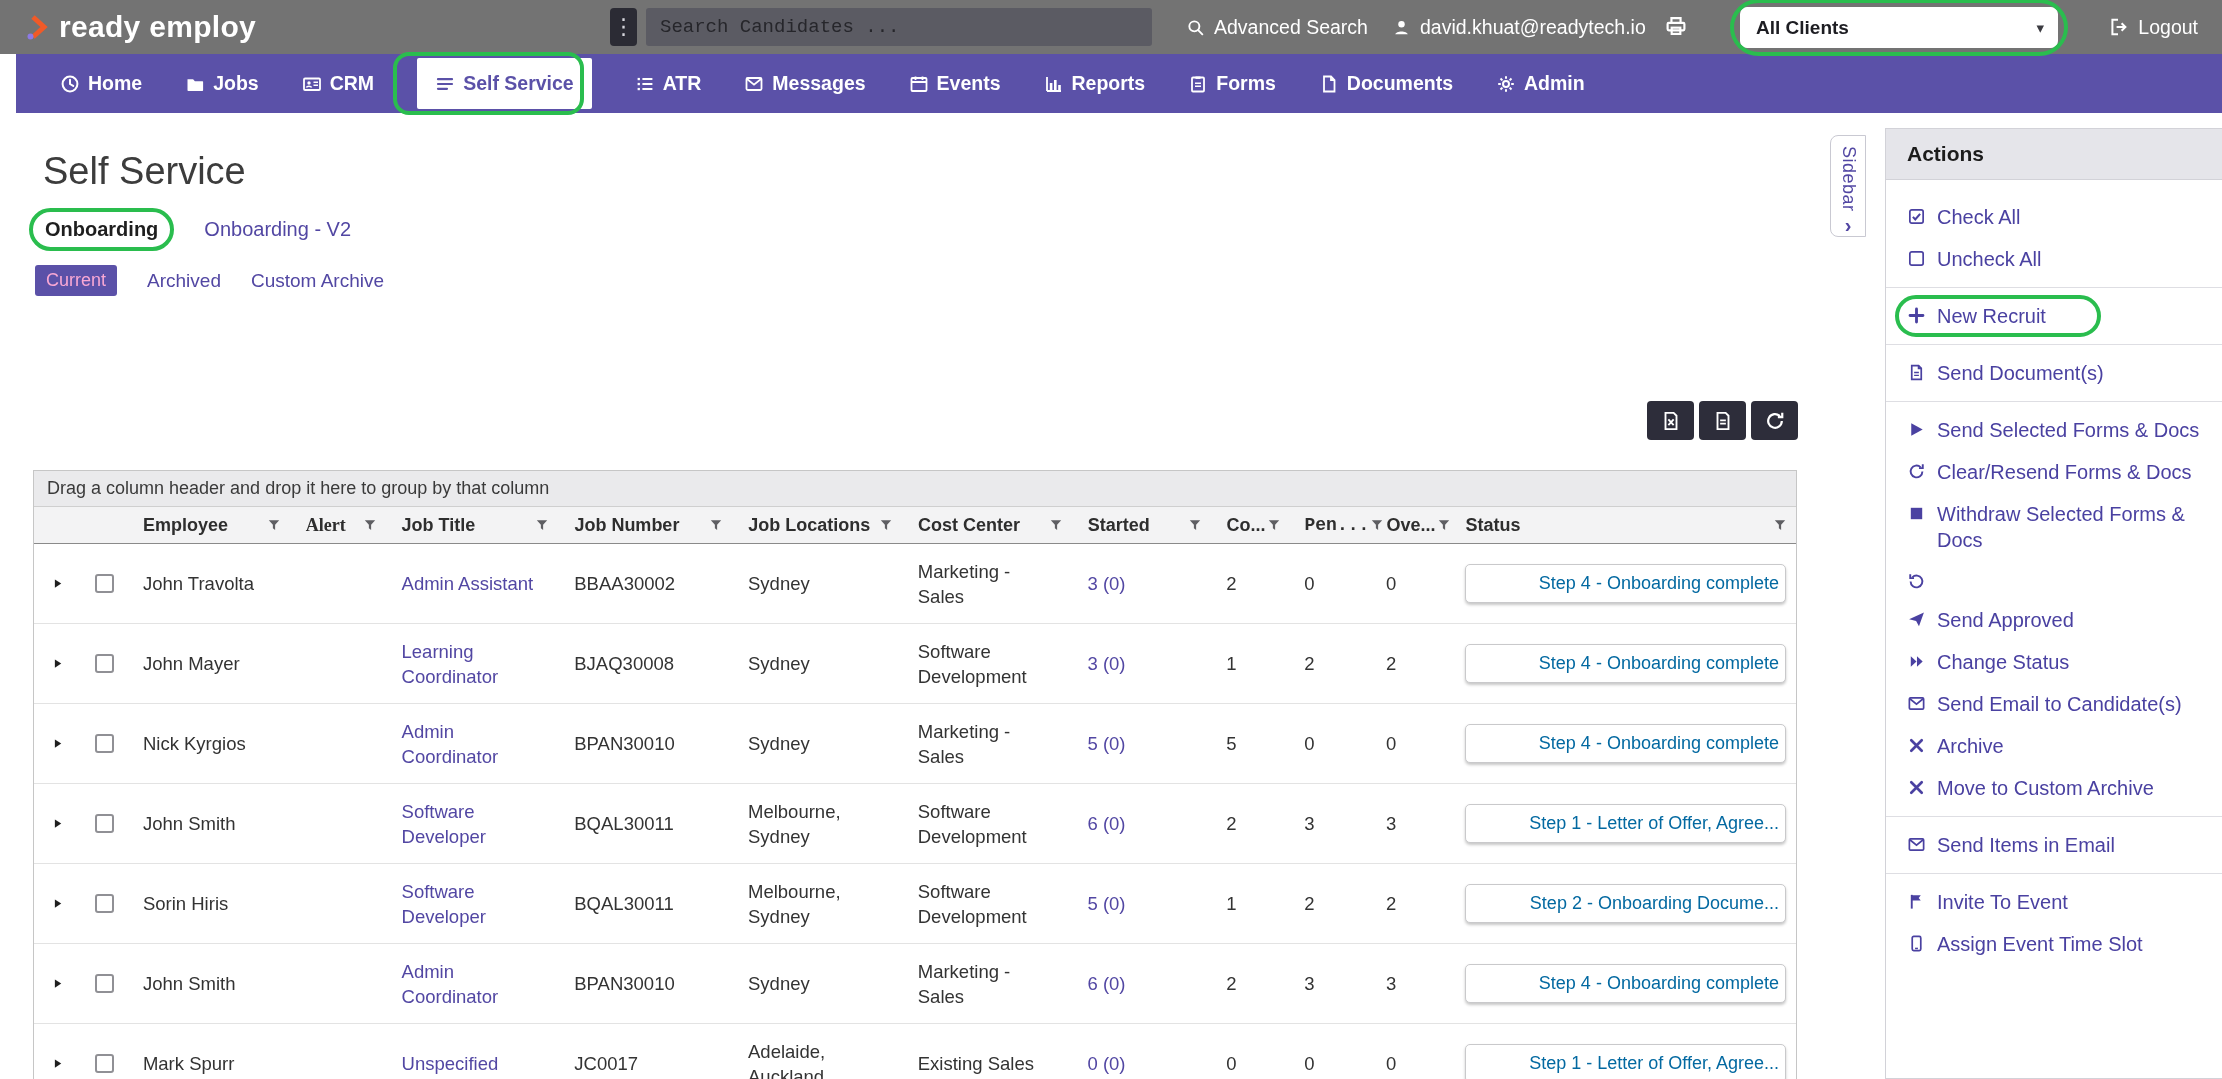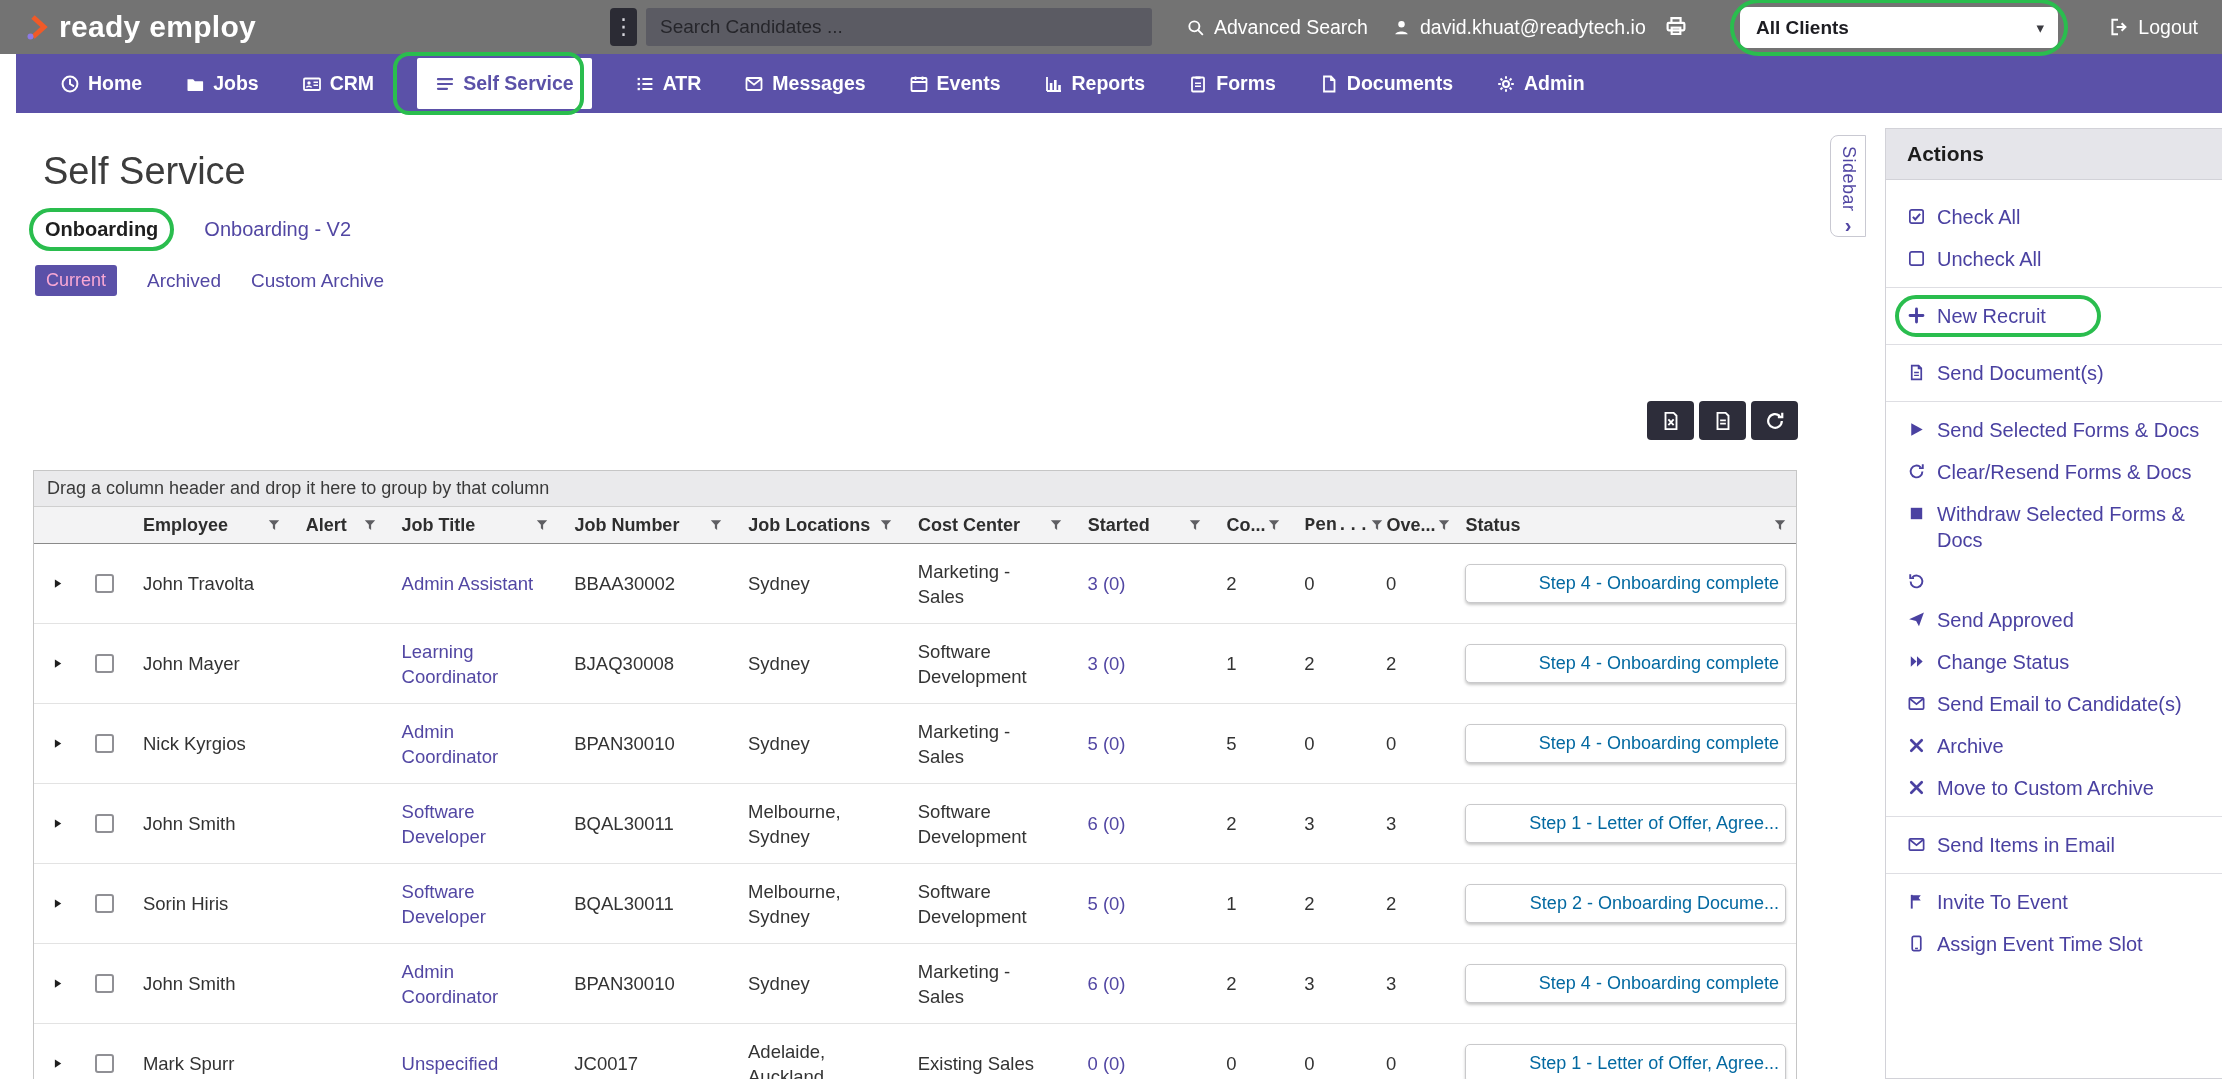--- a/index.html
+++ b/index.html
@@ -5,21 +5,21 @@
   * { box-sizing:border-box; margin:0; padding:0; }
   html,body { margin:0; }
   body {
     width:2222px; height:1079px; position:relative; overflow:hidden;
     background:#ffffff; font-family:"Liberation Sans", sans-serif;
   }
   
   .topbar { position:absolute; top:0; left:0; width:2222px; height:54px; background:#737373; color:#fff; z-index:5; }
   .logo { position:absolute; left:26px; top:10px; display:flex; align-items:center; gap:9px; font-size:30px; font-weight:700; letter-spacing:.3px; }
   .dots-btn { position:absolute; left:610px; top:8px; width:27px; height:38px; background:#2B2B34; border:none; border-radius:4px; color:#D6D6DC; font-size:22px; line-height:36px; text-align:center; cursor:pointer; }
-  .search-input { position:absolute; left:646px; top:8px; width:506px; height:38px; background:#5B5B63; border:none; border-radius:3px; padding:0 14px; font-size:19px; color:#1E1E23; font-family:Liberation Sans, sans-serif; }
+  .search-input { position:absolute; left:646px; top:8px; width:506px; height:38px; background:#5B5B63; border:none; border-radius:3px; padding:0 14px; font-size:19px; color:#1E1E23; font-family:Liberation Mono, monospace; }
   .search-input::placeholder { color:#26262B; opacity:1; }
   .tb-group { position:absolute; top:0; height:54px; display:flex; align-items:center; gap:9px; font-size:19.5px; color:#fff; cursor:pointer; }
   .adv { left:1186px; } .usr { left:1392px; } .lgout { right:24px; }
   .print-top { position:absolute; left:1664px; top:14px; color:#fff; background:none; border:none; cursor:pointer; }
   .client-dd { position:absolute; left:1740px; top:7px; width:318px; height:41px; background:#fff; border-radius:7px; display:flex; align-items:center; justify-content:space-between; padding:0 14px 0 16px; color:#1D1D22; font-size:19px; font-weight:700; cursor:pointer; }
   .client-dd .caret { font-size:15px; color:#3A3A40; font-weight:400; }
   
   .navbar { position:absolute; top:54px; left:16px; width:2222px; height:59px; background:#5B51A8; display:flex; align-items:stretch; padding-left:44px; gap:43px; z-index:4; }
   .nav-item { display:flex; align-items:center; gap:8px; color:#fff; font-size:19.5px; font-weight:600; cursor:pointer; white-space:nowrap; }
   .nav-item.active { background:#fff; color:#5B51A8; padding:0 18px; margin:4px 0; border-radius:2px; }
@@ -268,21 +268,21 @@
         <div class="hcell" style="width: 45px;"></div>
         <div class="hcell" style="width: 48px;"></div>
         <div class="hcell" style="width: 163px;">
           <span>Employee</span>
           <span class="ico">
             <svg viewBox="0 0 20 20" width="16" height="16">
               <path d="M3.5 4h13l-5.1 5.8v6.4l-2.8-2V9.8z" fill="currentColor"></path>
             </svg>
           </span>
         </div>
-        <div class="hcell" style="width: 96px;">
+        <div class="hcell" style="width: 96px; font-family: Liberation Serif, serif;">
           <span>Alert</span>
           <span class="ico">
             <svg viewBox="0 0 20 20" width="16" height="16">
               <path d="M3.5 4h13l-5.1 5.8v6.4l-2.8-2V9.8z" fill="currentColor"></path>
             </svg>
           </span>
         </div>
         <div class="hcell" style="width: 173px;">
           <span>Job Title</span>
           <span class="ico">

